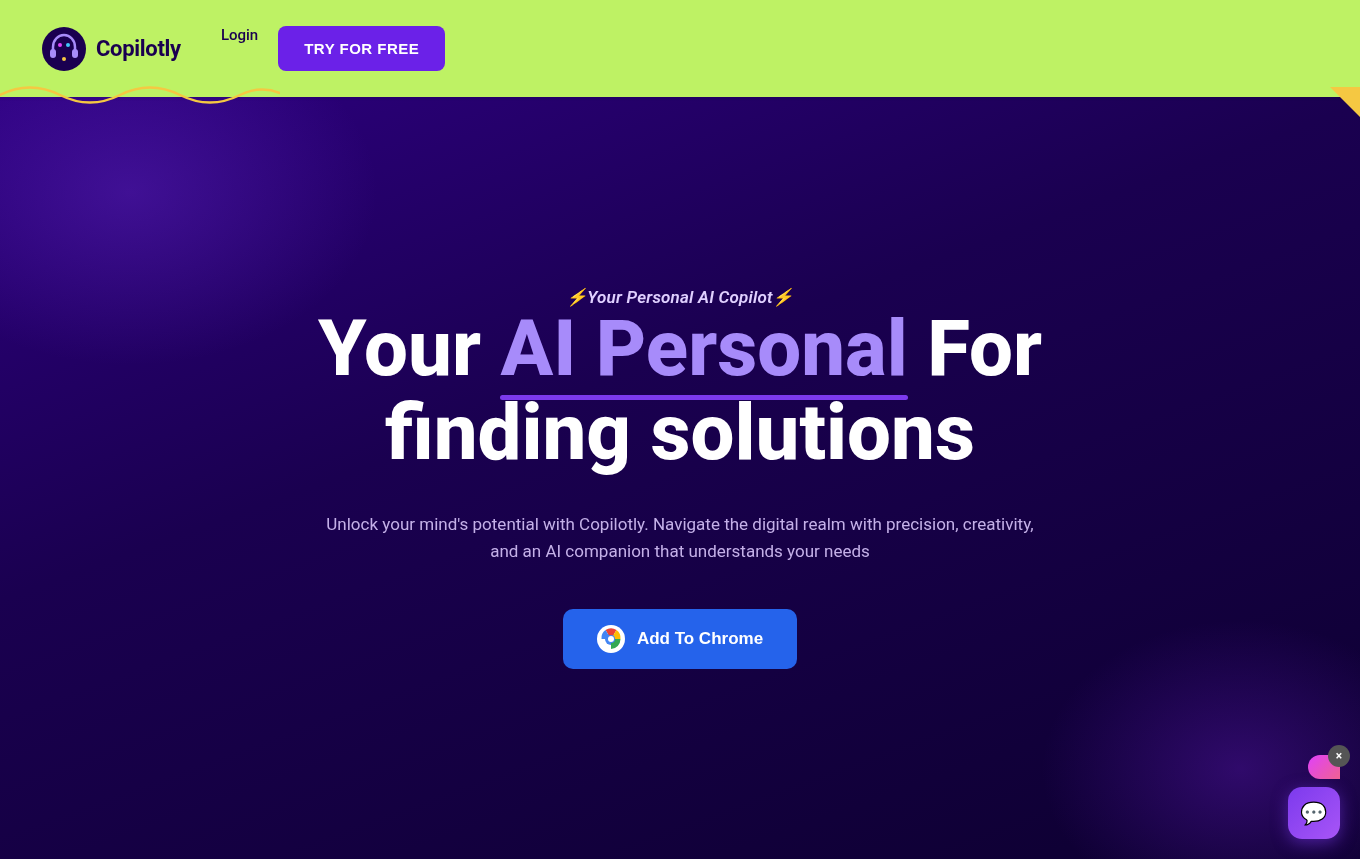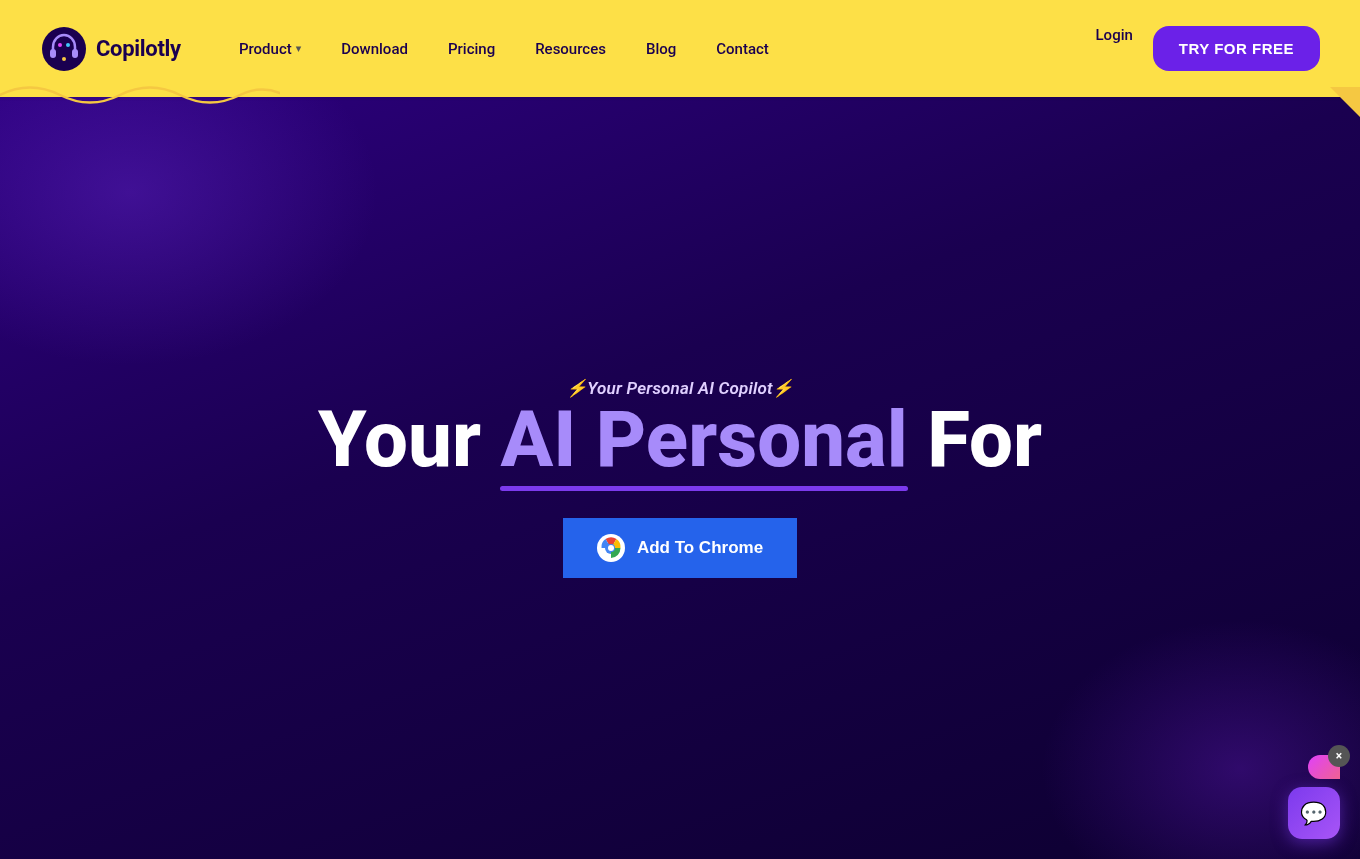--- a/index.html
+++ b/index.html
@@ -10,21 +10,21 @@
       height: 859px;
       overflow: hidden;
       background: #1a0050;
     }
 
     
     nav {
       position: fixed;
       top: 0; left: 0; right: 0;
       height: 97px;
-      background: #fde047;
+      background: #bef264;
       display: flex;
       align-items: center;
       padding: 0 40px;
       z-index: 100;
       box-shadow: 0 1px 4px rgba(0,0,0,0.08);
     }
 
     .nav-logo {
       display: flex;
       align-items: center;
@@ -82,21 +82,21 @@
       font-size: 15px;
       font-weight: 500;
       text-decoration: none;
       cursor: pointer;
     }
 
     .try-btn {
       background: #6b21e8;
       color: #ffffff;
       border: none;
-      border-radius: 16px;
+      border-radius: 8px;
       padding: 14px 26px;
       font-size: 15px;
       font-weight: 700;
       cursor: pointer;
       letter-spacing: 0.5px;
       white-space: nowrap;
     }
 
     
     .nav-squiggle {
@@ -201,21 +201,21 @@
       margin-bottom: 44px;
     }
 
     .add-chrome-btn {
       display: flex;
       align-items: center;
       gap: 12px;
       background: #2563eb;
       color: #ffffff;
       border: none;
-      border-radius: 0;
+      border-radius: 10px;
       padding: 16px 34px;
       font-size: 17px;
       font-weight: 700;
       cursor: pointer;
       transition: background 0.15s;
     }
 
     .chrome-icon {
       width: 28px;
       height: 28px;
@@ -298,56 +298,36 @@
       <path d="M13 26 L13 22 C13 15.4 17.9 10 24 10 C30.1 10 35 15.4 35 22 L35 26" stroke="#a78bfa" stroke-width="2.5" fill="none" stroke-linecap="round"></path>
       <rect x="10" y="24" width="6" height="9" rx="3" fill="#a78bfa"></rect>
       <rect x="32" y="24" width="6" height="9" rx="3" fill="#a78bfa"></rect>
       <circle cx="24" cy="34" r="2" fill="#f5c842"></circle>
       <circle cx="20" cy="20" r="2" fill="#e040fb"></circle>
       <circle cx="28" cy="20" r="2" fill="#40c8fb"></circle>
     </svg>
     <span class="logo-text">Copilotly</span>
   </a>
 
-  <div class="nav-links">
-
-    <a class="nav-link" href="#">
-      <span>Product</span>
-      <span class="chevron">▾</span>
-    </a>
-    <a class="nav-link" href="#">
-      <span>Download</span>
-    </a>
-    <a class="nav-link" href="#">
-      <span>Pricing</span>
-    </a>
-    <a class="nav-link" href="#">
-      <span>Resources</span>
-    </a>
-    <a class="nav-link" href="#">
-      <span>Blog</span>
-    </a>
-    <a class="nav-link" href="#">
-      <span>Contact</span>
-    </a>
-  </div>
 
   <div class="nav-right">
     <a class="login-link" href="#">Login</a>
     <button class="try-btn">TRY FOR FREE</button>
   </div>
 </nav>
 
 <section class="hero">
   <p class="hero-tagline">⚡Your Personal AI Copilot⚡</p>
 
   <h1 class="hero-title">
     <span>Your </span><span class="highlight">AI Personal</span><span> For</span><br>
+    <span>finding solutions</span>
   </h1>
 
+  <p class="hero-subtitle">Unlock your mind's potential with Copilotly. Navigate the digital realm with precision, creativity, and an AI companion that understands your needs</p>
 
   <button class="add-chrome-btn">
 
     <svg class="chrome-icon" viewBox="0 0 28 28" xmlns="http://www.w3.org/2000/svg">
       <circle cx="14" cy="14" r="14" fill="white"></circle>
 
       <circle cx="14" cy="14" r="6" fill="#4285F4"></circle>
       <circle cx="14" cy="14" r="3.5" fill="white"></circle>
 
       <path d="M14 14 L8.5 5 A10 10 0 0 1 19.5 5 Z" fill="#EA4335"></path>

